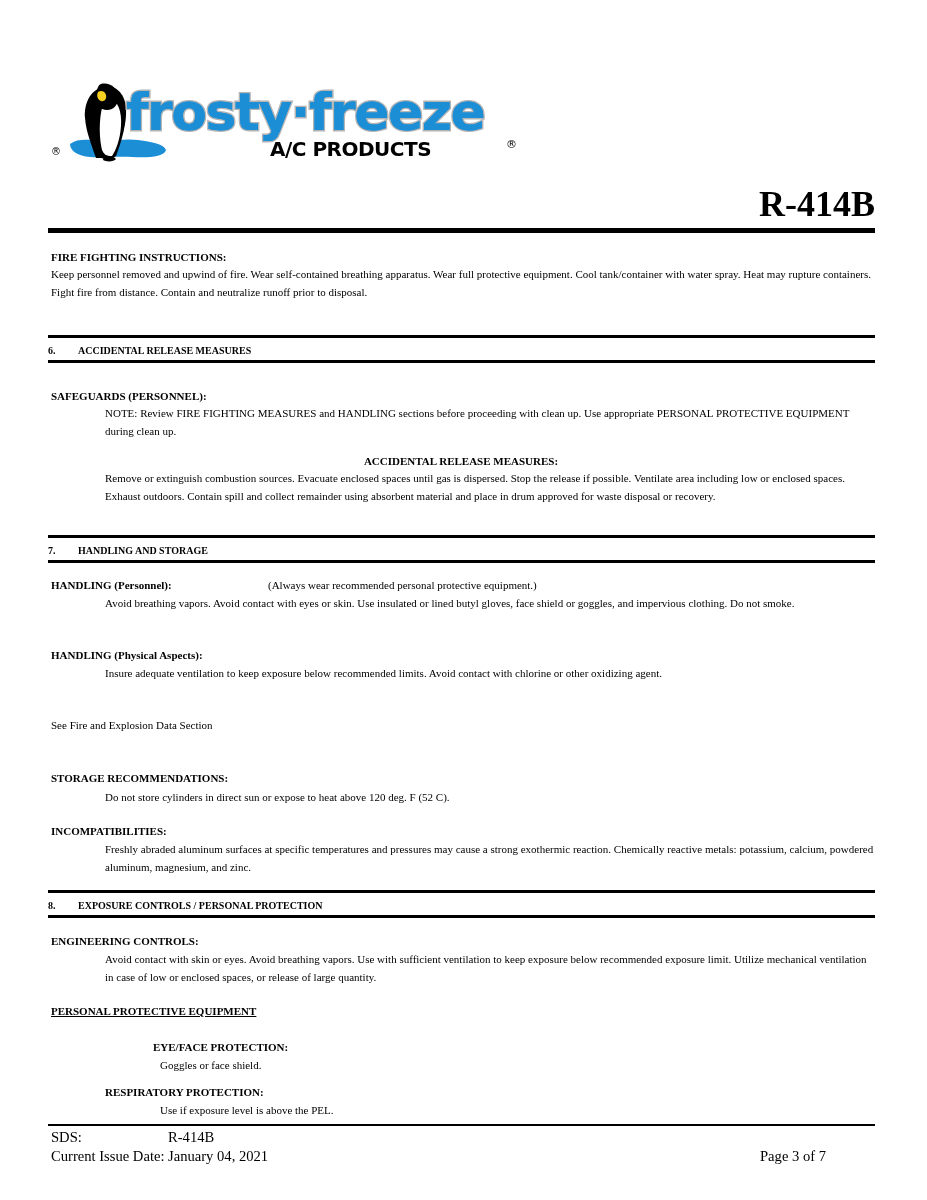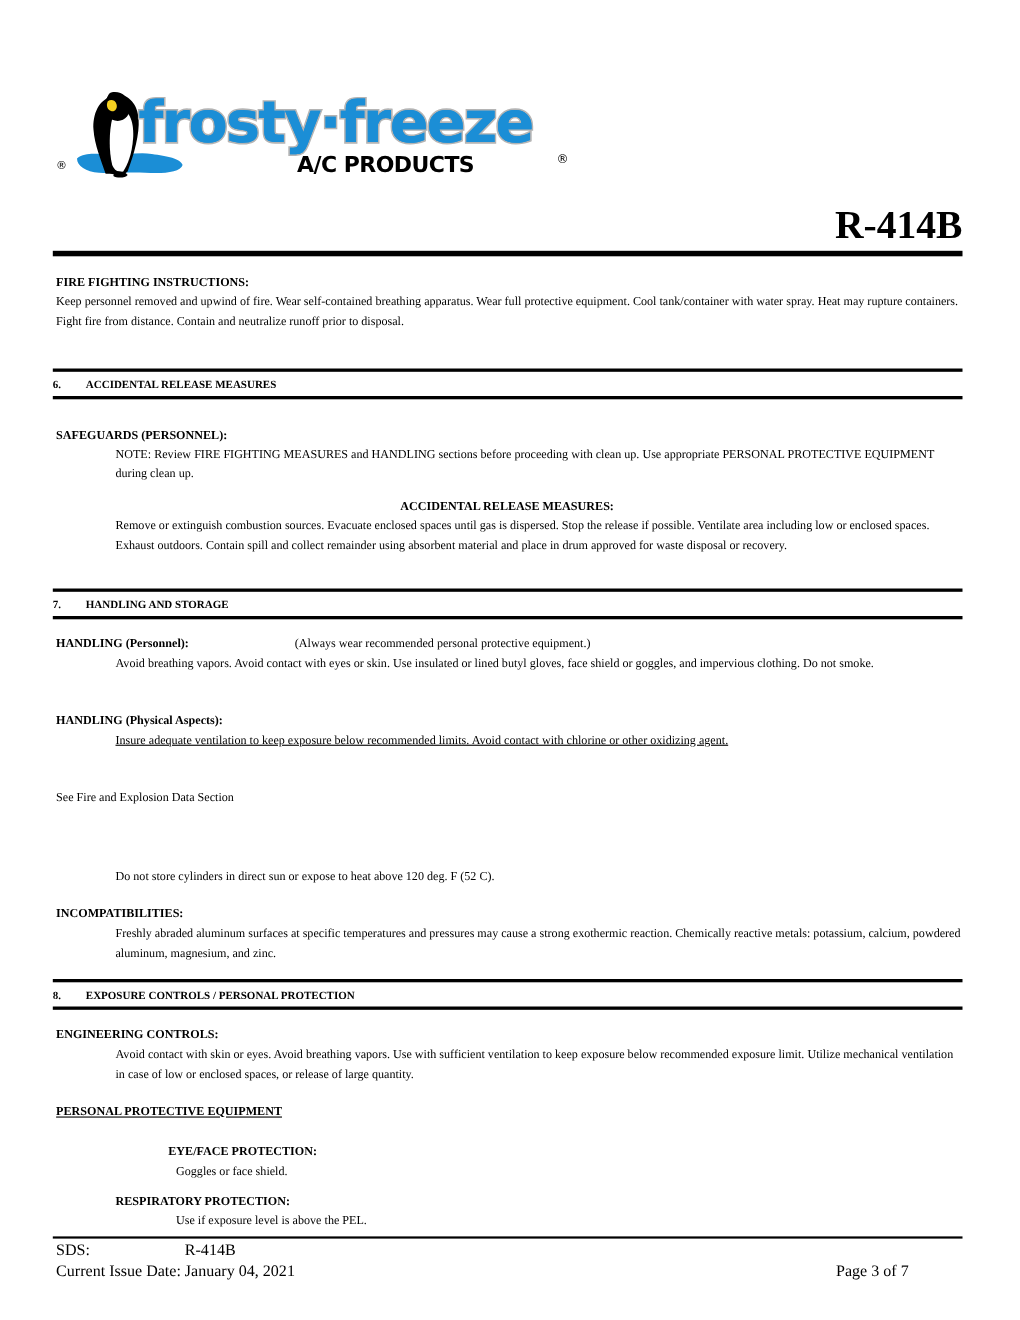--- a/index.html
+++ b/index.html
@@ -221,24 +221,25 @@
   <div class="sec-head" style="top:538px;">
     <span class="sec-num">7.</span><span class="sec-text">HANDLING AND STORAGE</span>
   </div>
   <div class="rule rule-med" style="top:560px;"></div>
 
   <div class="tblk hdg" style="left:51px; top:576px; width:260px;">HANDLING (Personnel):</div>
   <div class="tblk" style="left:268px; top:576px; width:610px;">(Always wear recommended personal protective equipment.)</div>
   <div class="tblk body-text" style="left:105px; top:594px; width:772px;">Avoid breathing vapors.  Avoid contact with eyes or skin.  Use insulated or lined butyl gloves, face shield or goggles, and impervious clothing.  Do not smoke.</div>
 
   <div class="tblk hdg" style="left:51px; top:646px; width:820px;">HANDLING (Physical Aspects):</div>
-  <div class="tblk body-text" style="left:105px; top:664px; width:772px;text-decoration:underline;">Insure adequate ventilation to keep exposure below recommended limits.  Avoid contact with chlorine or other oxidizing agent.</div>
+  <div class="tblk body-text" style="left:105px; top:664px; width:772px;">Insure adequate ventilation to keep exposure below recommended limits.  Avoid contact with chlorine or other oxidizing agent.</div>
 
   <div class="tblk" style="left:51px; top:716px; width:820px;">See Fire and Explosion Data Section</div>
 
+  <div class="tblk hdg" style="left:51px; top:769px; width:820px;">STORAGE RECOMMENDATIONS:</div>
   <div class="tblk body-text" style="left:105px; top:788px; width:772px;">Do not store cylinders in direct sun or expose to heat above 120 deg. F (52 C).</div>
 
   <div class="tblk hdg" style="left:51px; top:822px; width:820px;">INCOMPATIBILITIES:</div>
   <div class="tblk body-text" style="left:105px; top:840px; width:772px;">Freshly abraded aluminum surfaces at specific temperatures and pressures may cause a strong exothermic reaction.  Chemically reactive metals:  potassium, calcium, powdered aluminum, magnesium, and zinc.</div>
 
   <div class="rule rule-med" style="top:890px;"></div>
   <div class="sec-head" style="top:893px;">
     <span class="sec-num">8.</span><span class="sec-text">EXPOSURE CONTROLS / PERSONAL PROTECTION</span>
   </div>
   <div class="rule rule-med" style="top:915px;"></div>

